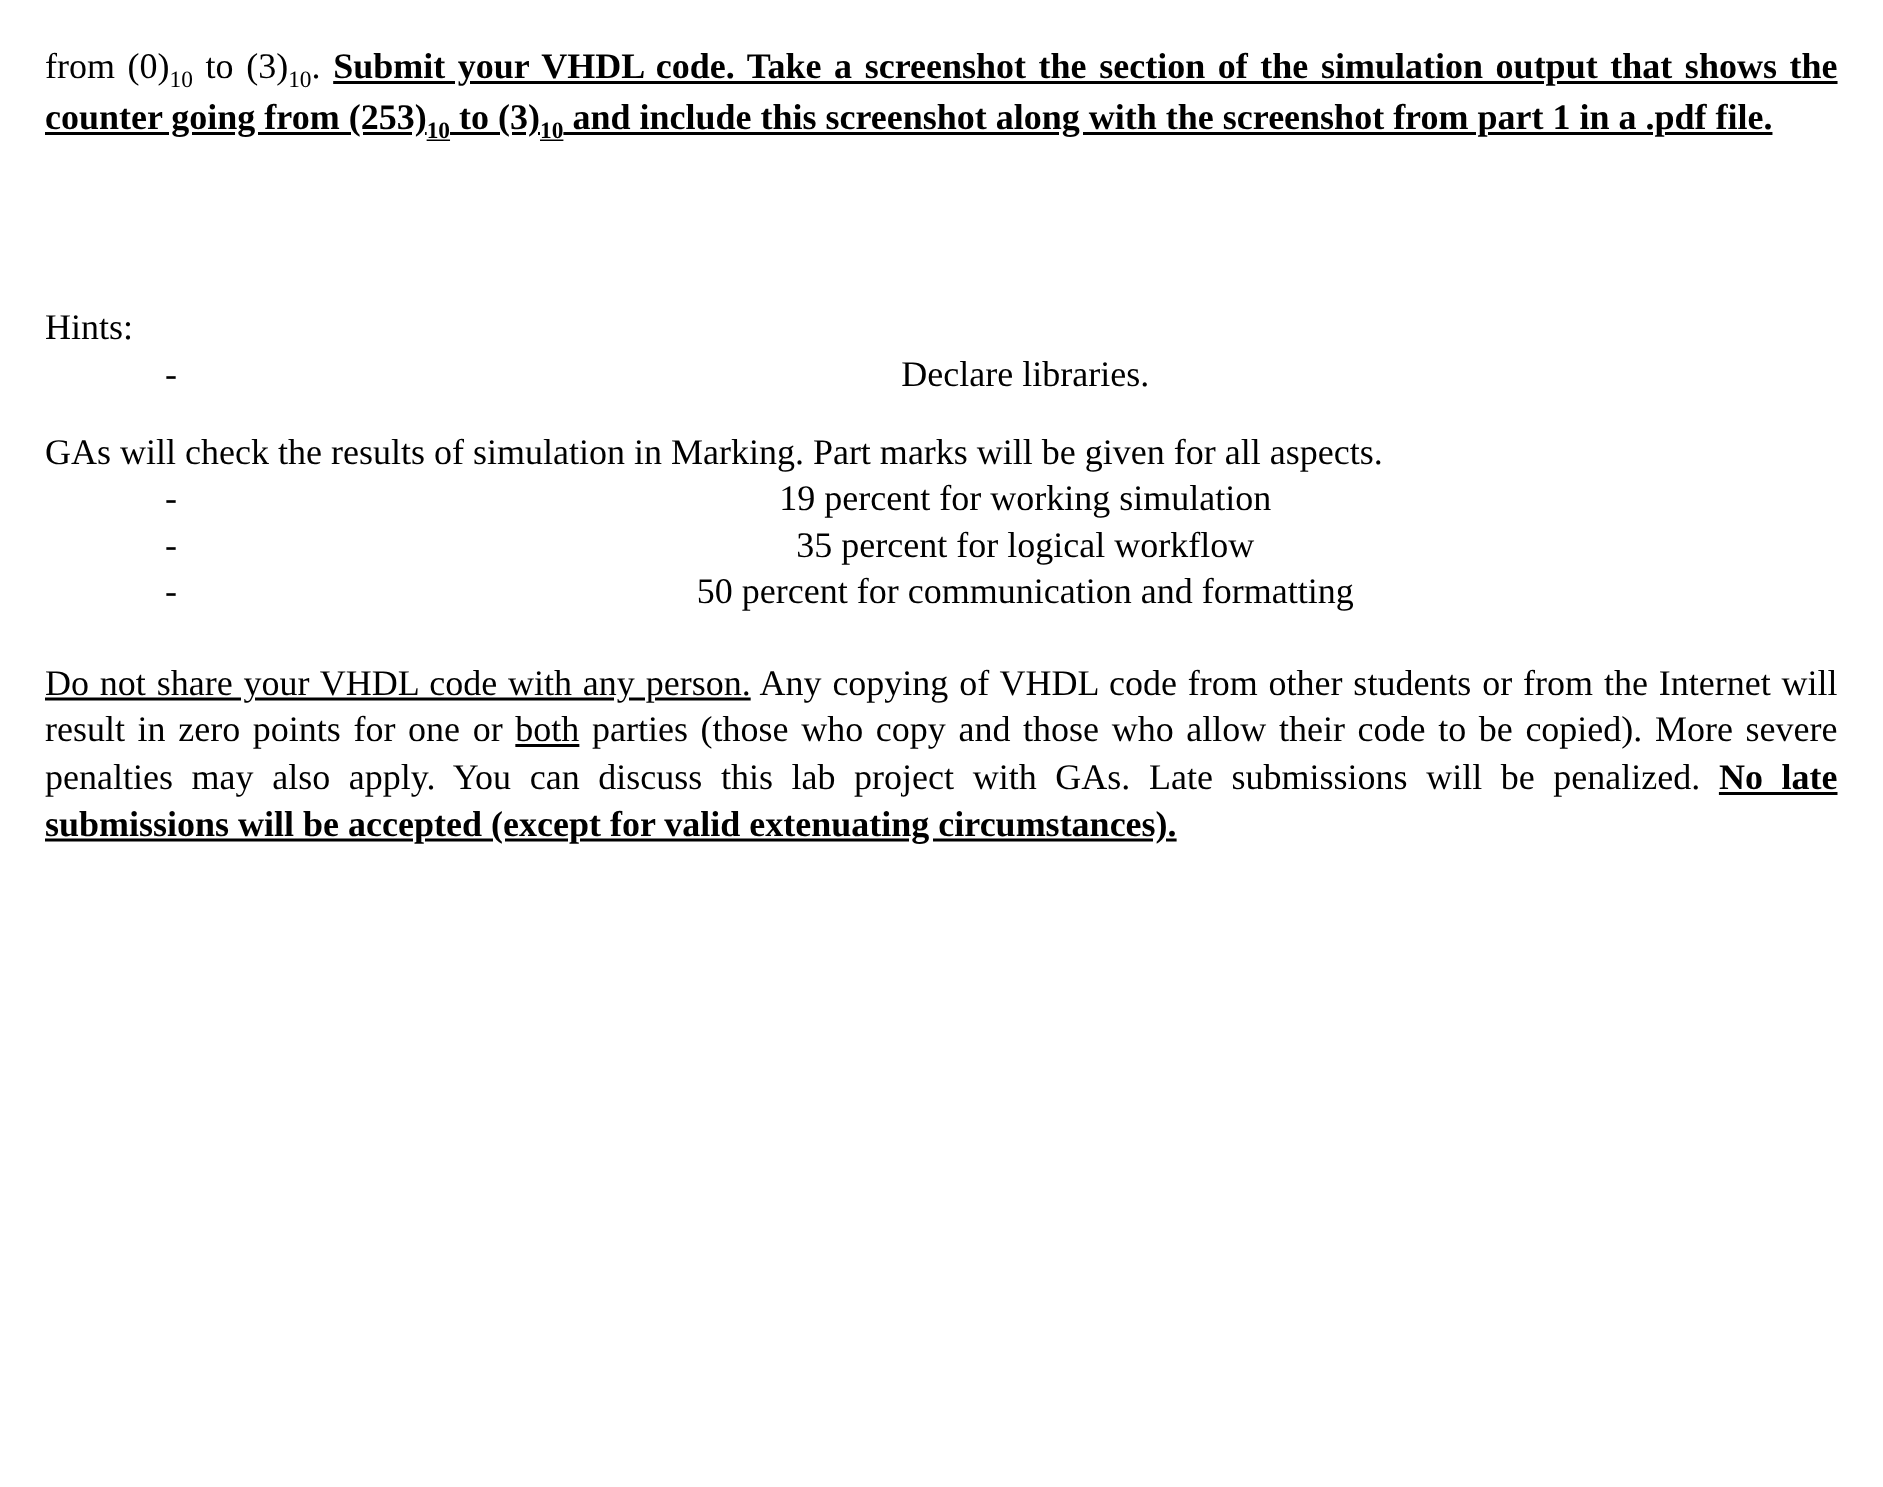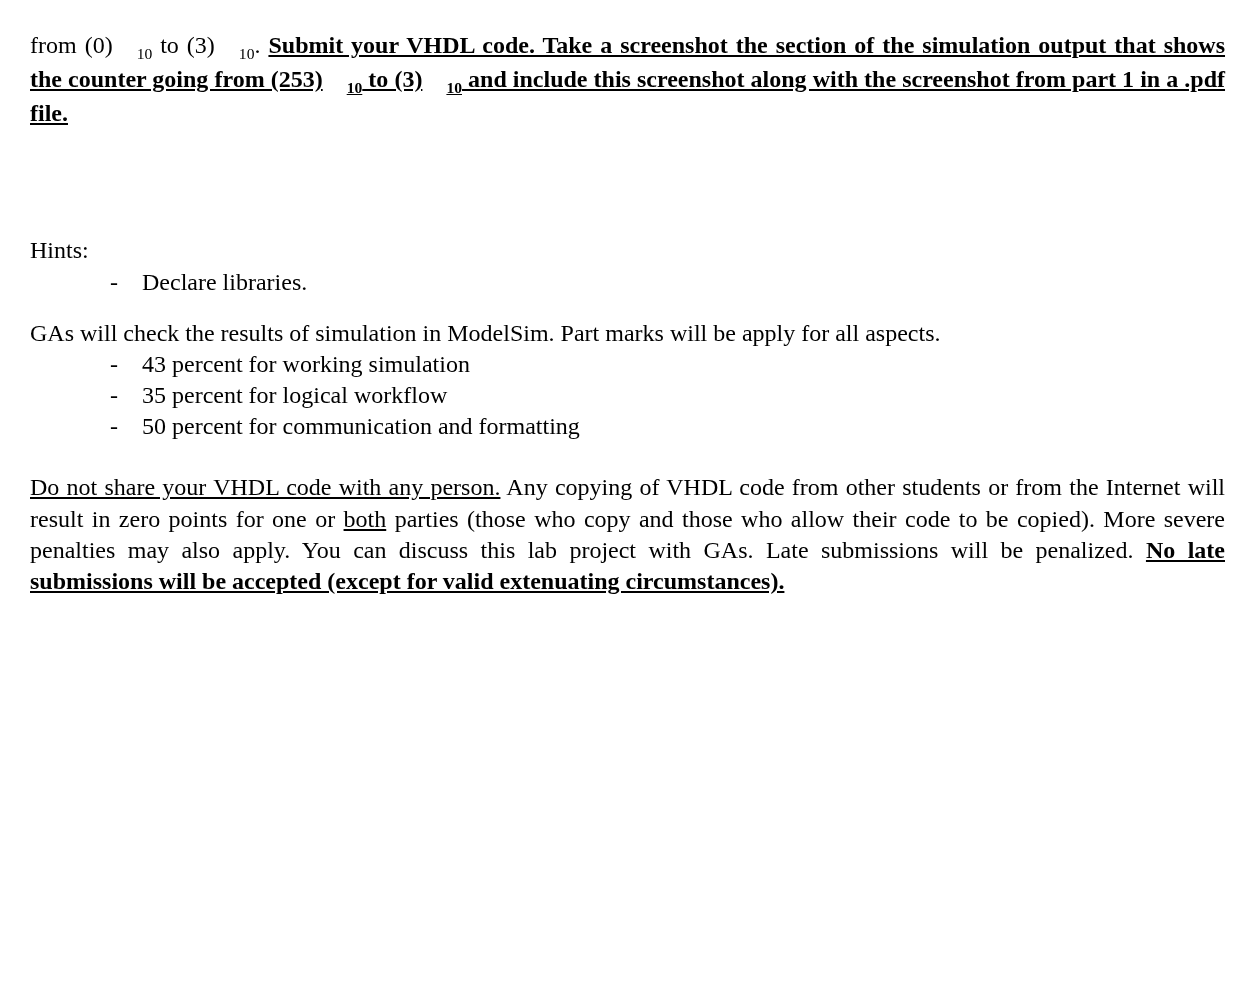--- a/index.html
+++ b/index.html
@@ -11,38 +11,38 @@
     margin: 0;
     padding: 30px 30px 30px 30px;
     width: 1255px;
     box-sizing: border-box;
   }
   .para {
     margin-bottom: 10px;
     text-align: justify;
   }
   .bold { font-weight: bold; text-decoration: underline; }
-  .sub { font-size: 0.65em; vertical-align: sub; margin-left: 24px; }
+  .sub { font-size: 0.65em; vertical-align: sub; }
   .hints-block {
     margin-top: 106px;
     margin-bottom: 20px;
   }
   .section-label {
     margin-bottom: 0px;
   }
   ul.dash-list {
     list-style: none;
     padding-left: 80px;
     margin: 0 0 20px 0;
   }
   ul.dash-list li {
     position: relative;
     padding-left: 32px;
     margin-bottom: 0px;
-    text-align: left;
+    text-align: center;
   }
   ul.dash-list li::before {
     content: "-";
     position: absolute;
     left: 0;
     top: 0;
   }
   .marking-heading {
     font-weight: bold;
     margin-top: 22px;
@@ -64,23 +64,23 @@
 </div>
 
 <div class="hints-block">
   <div class="section-label">Hints:</div>
   <ul class="dash-list">
     <li>Declare libraries.</li>
   </ul>
 </div>
 
 <div>
-  <div class="marking-text">GAs will check the results of simulation in ModelSim. Part marks will be apply for all aspects.</div>
+  <div class="marking-text">GAs will check the results of simulation in Marking. Part marks will be given for all aspects.</div>
   <ul class="dash-list">
-    <li>43 percent for working simulation</li>
+    <li>19 percent for working simulation</li>
     <li>35 percent for logical workflow</li>
     <li>50 percent for communication and formatting</li>
   </ul>
 </div>
 
 <div class="policy">
   <span class="underline">Do not share your VHDL code with any person.</span><span> Any copying of VHDL code from other students or from the Internet will result in zero points for one or </span><span class="underline">both</span><span> parties (those who copy and those who allow their code to be copied). More severe penalties may also apply. You can discuss this lab project with GAs. Late submissions will be penalized. </span><span class="bold">No late submissions will be accepted (except for valid extenuating circumstances).</span><span></span>
 </div>
 
 </body></html>

